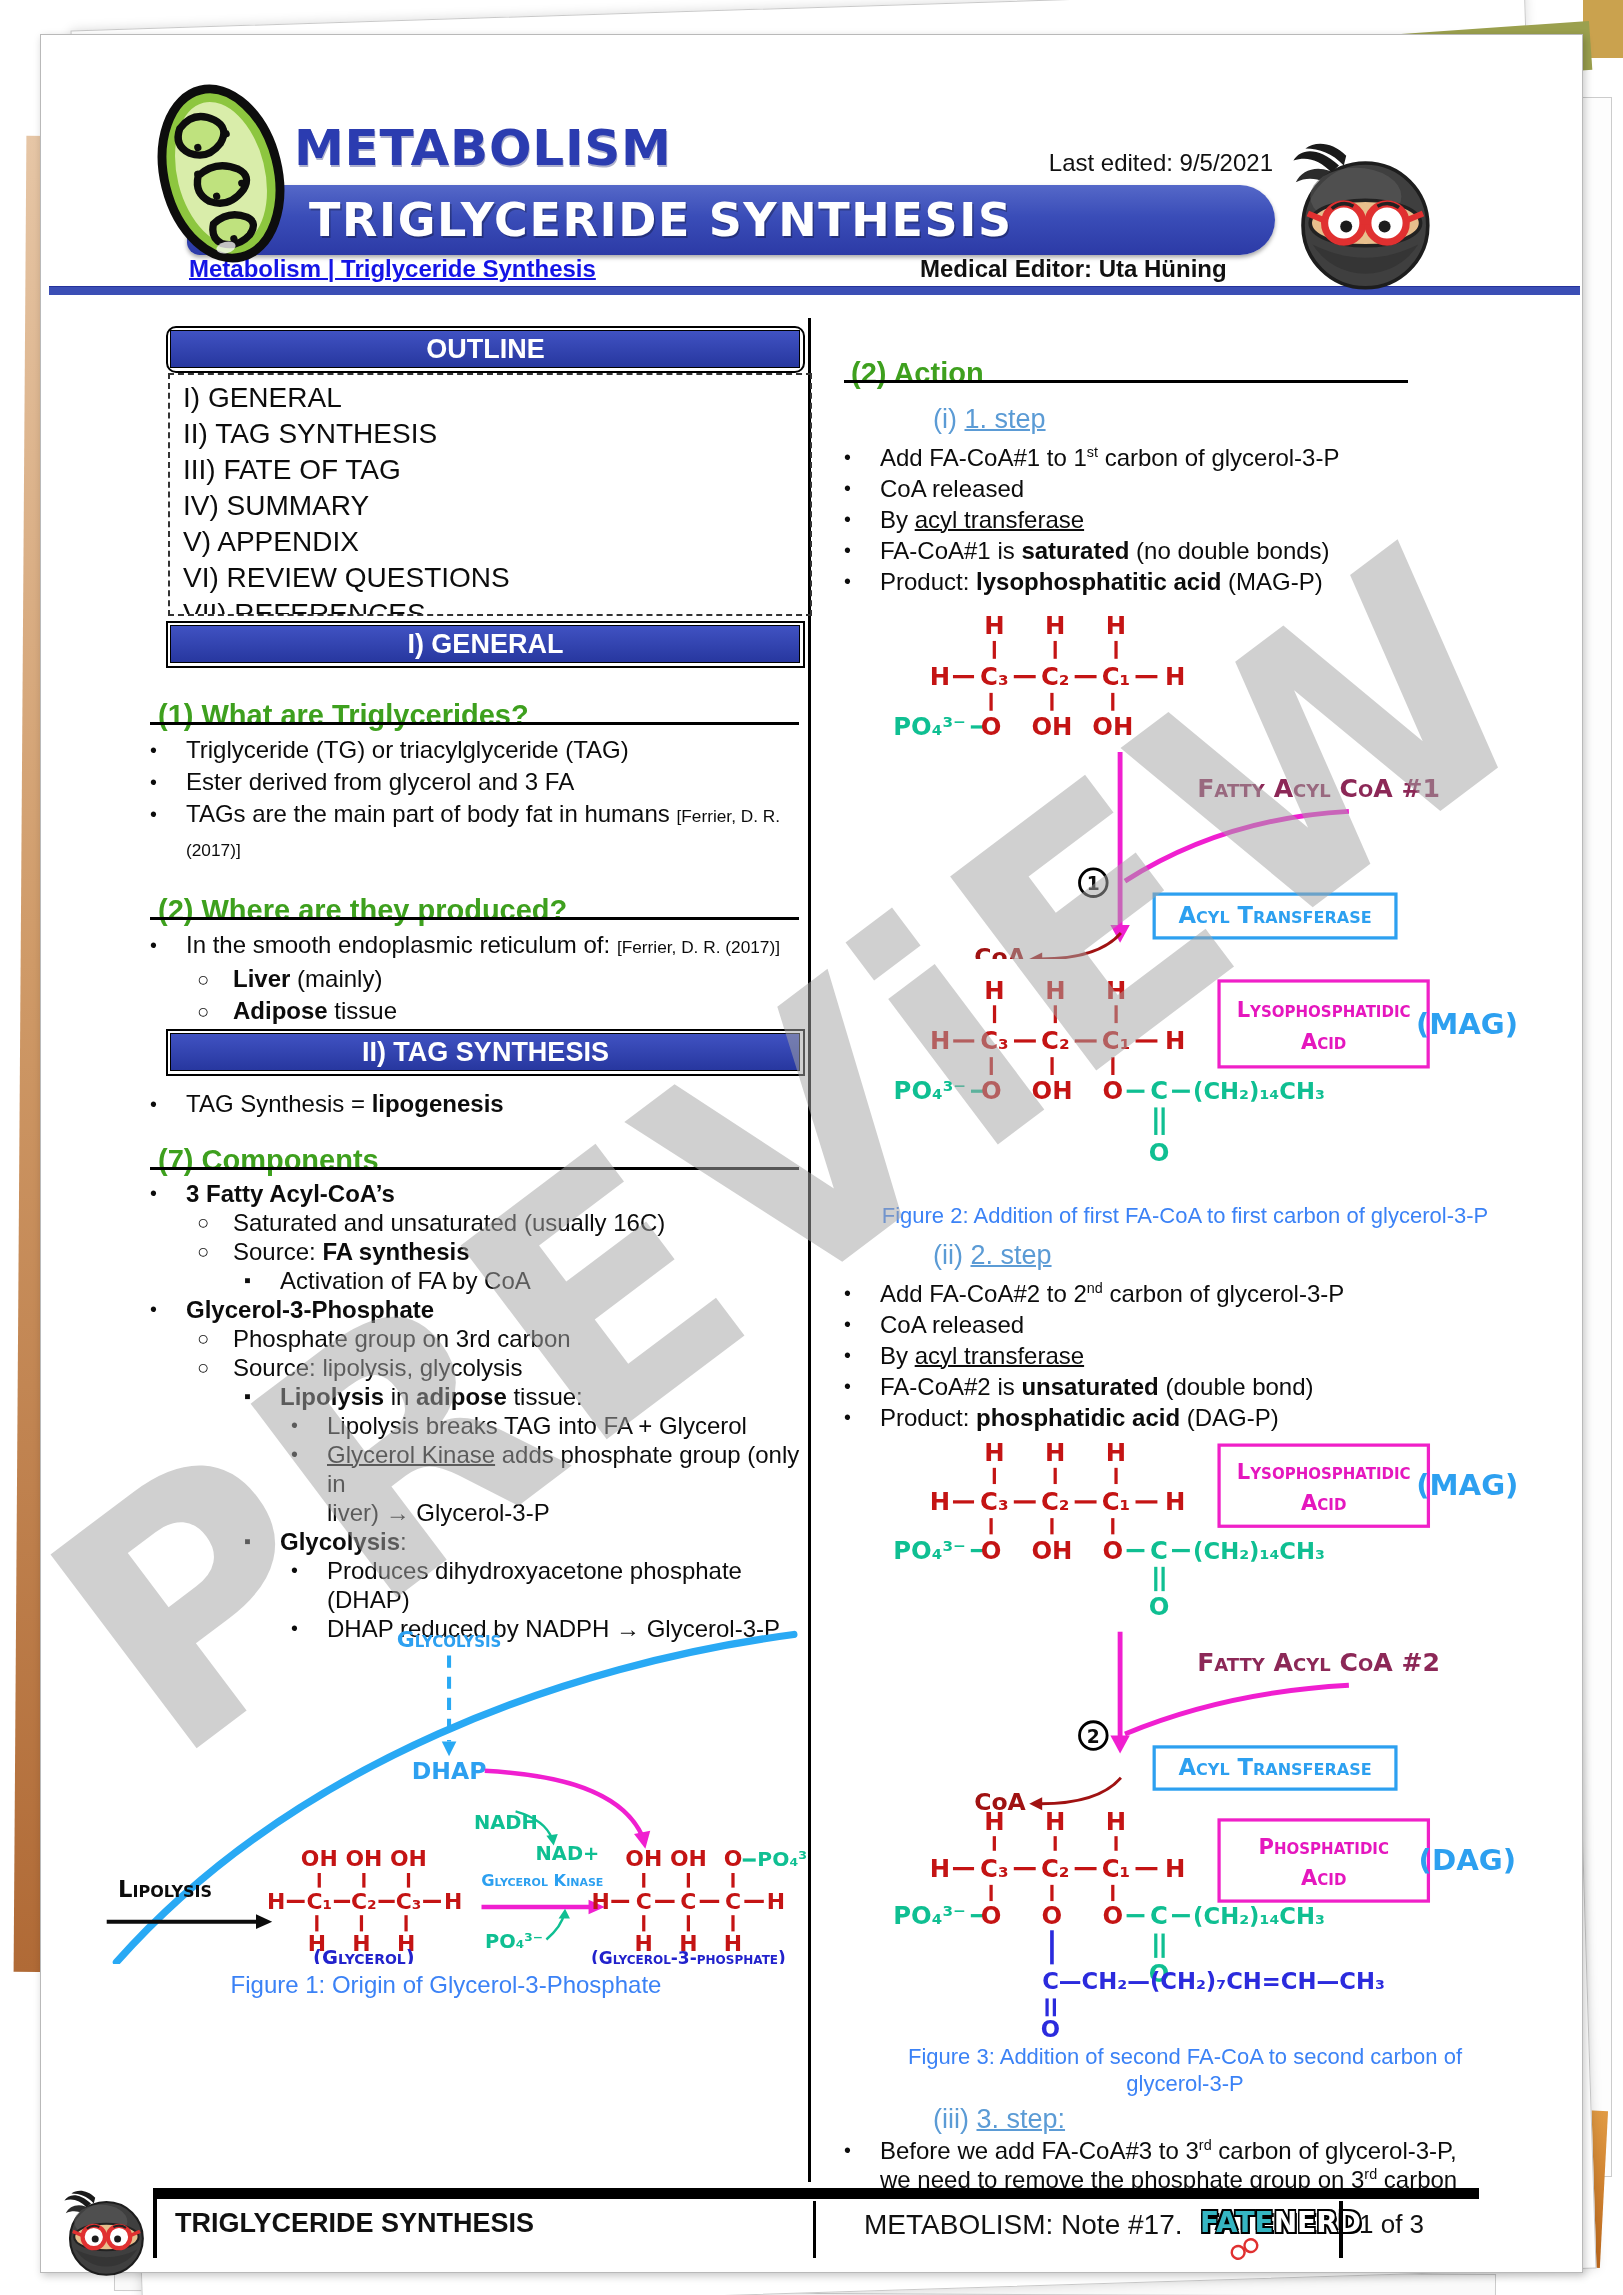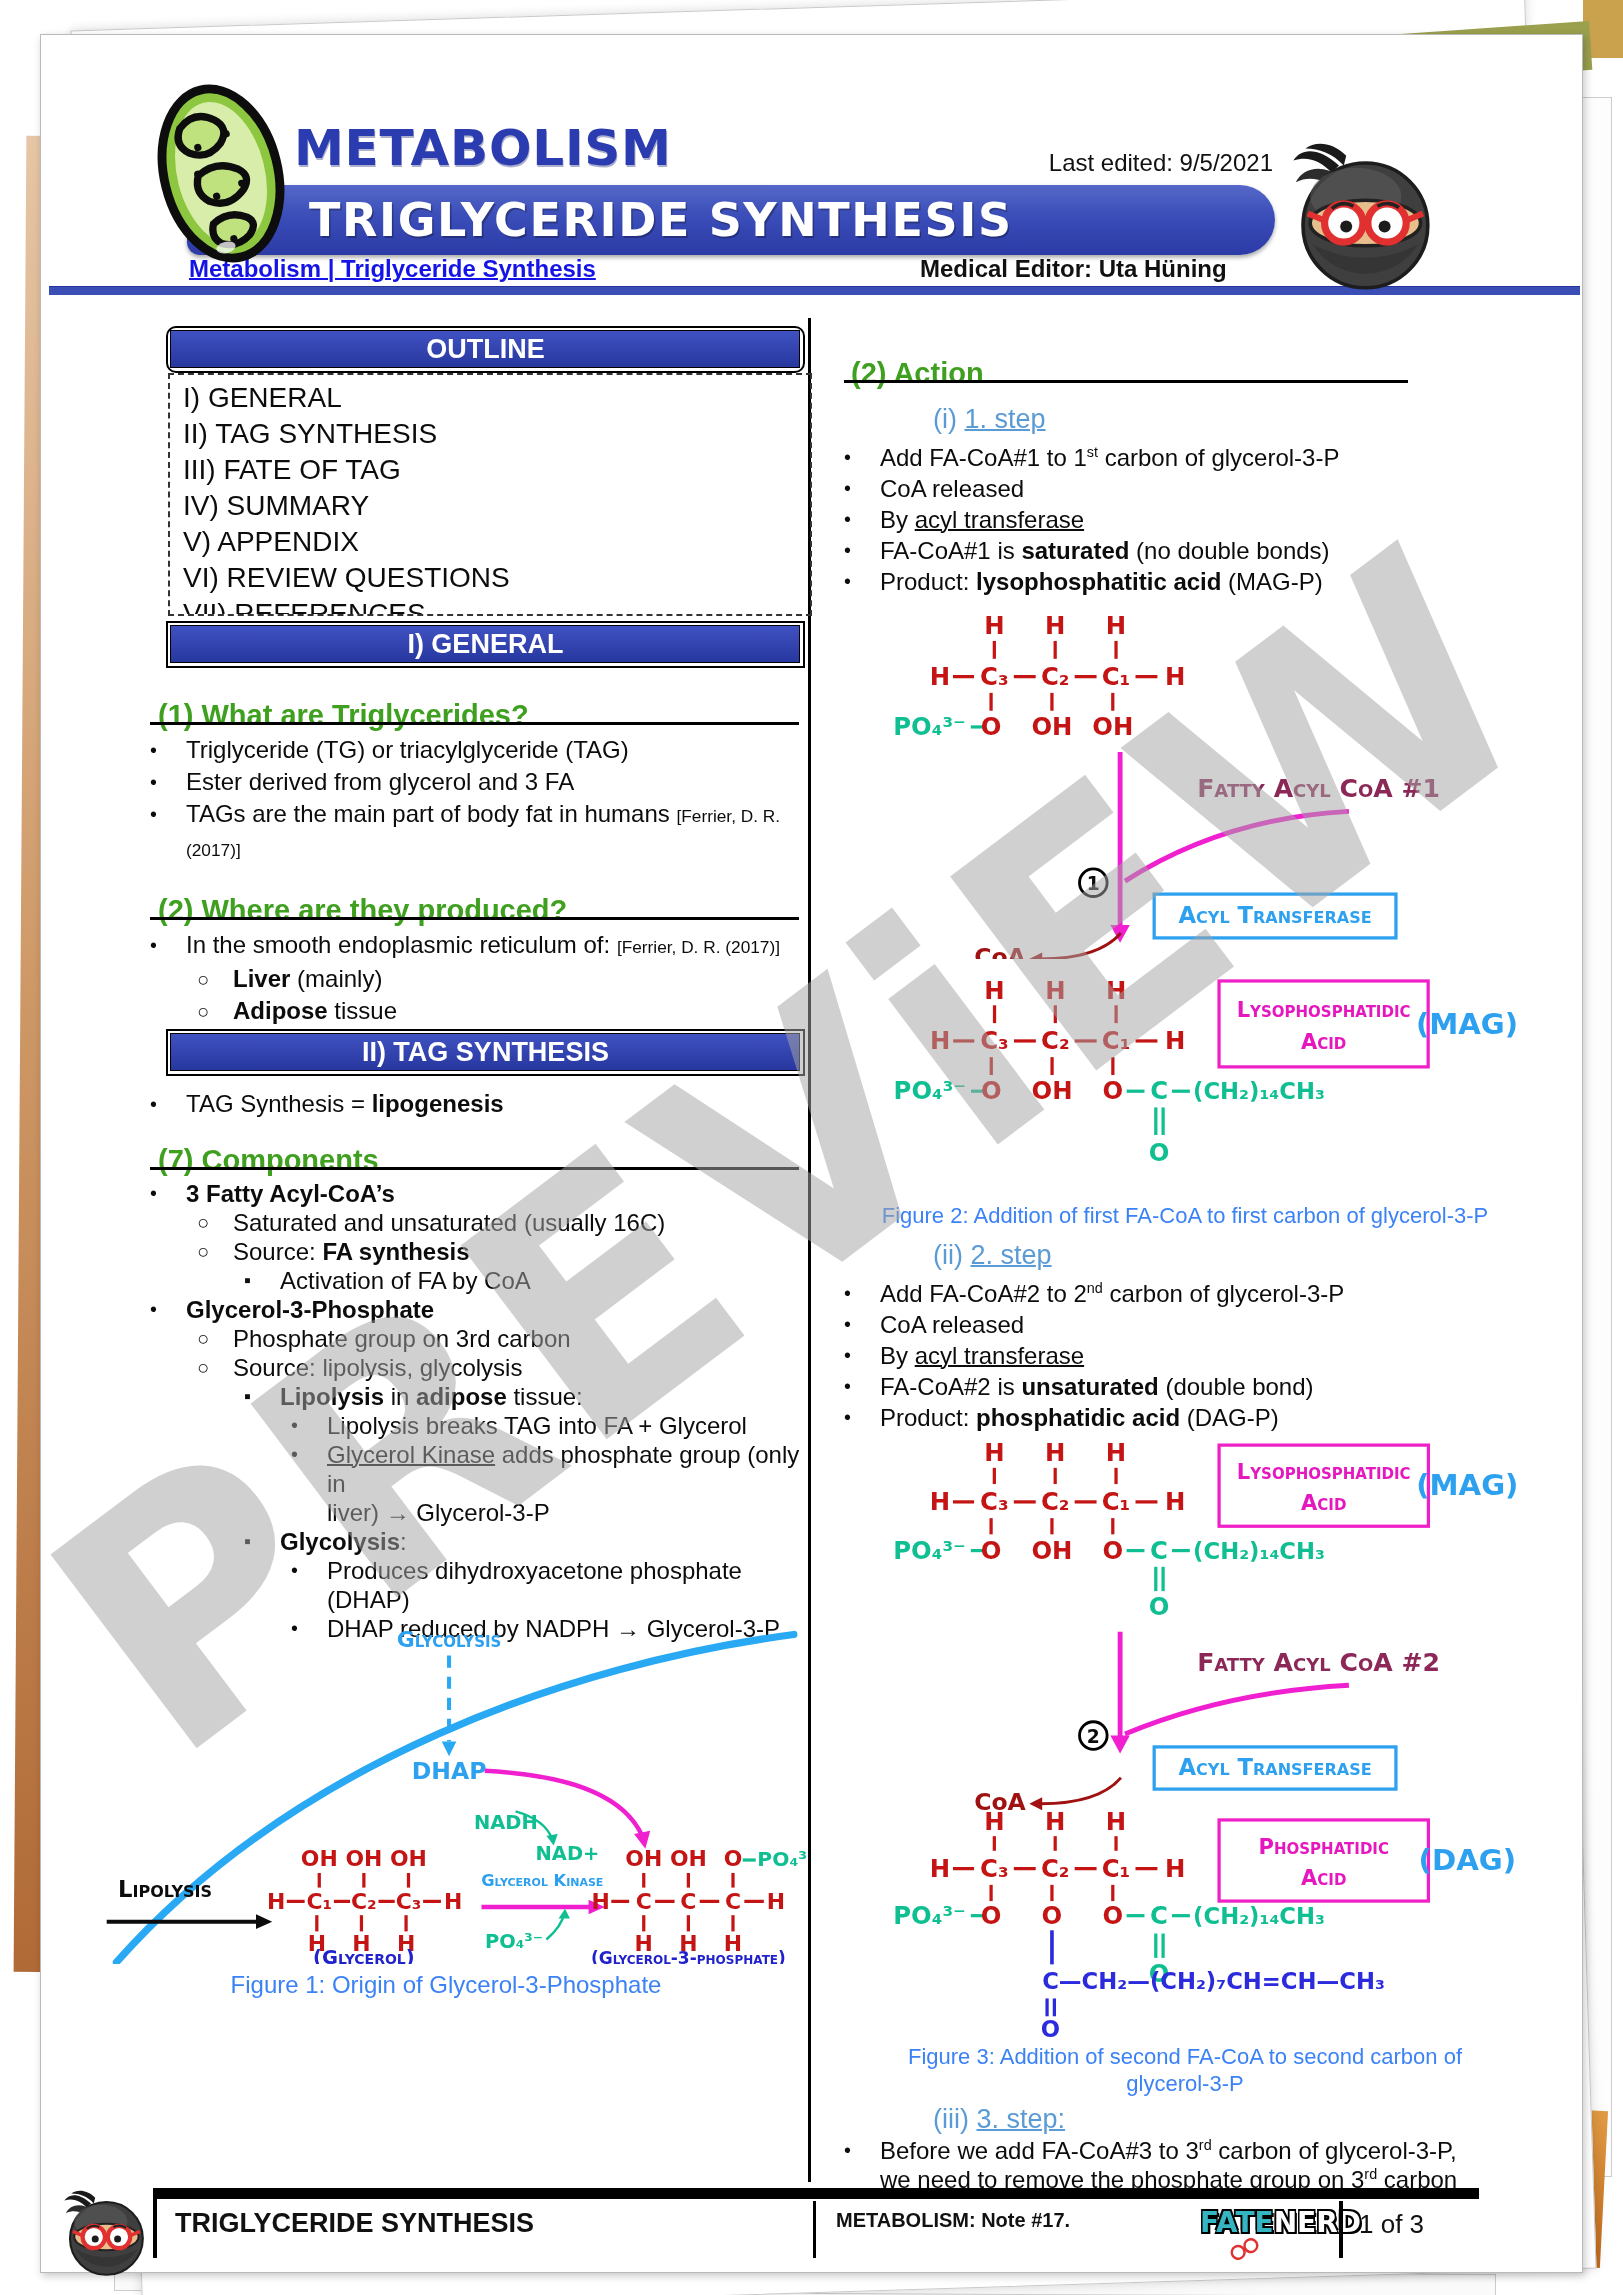--- a/index.html
+++ b/index.html
@@ -65,21 +65,21 @@
   svg text{font-family:"DejaVu Sans",sans-serif;font-weight:bold;}
   .sc{font-variant:small-caps;}
   text.rd{fill:#c41414;} text.gn{fill:#0fbf92;} text.blu{fill:#2b2bdd;} text.mg{fill:#e517be;}
   text.sky{fill:#2da0f0;} text.mrn{fill:#8c2857;} text.drd{fill:#a01212;} text.bk{fill:#0c0c0c;}
   text.dblu{fill:#2222cc;}
   
   .f-bar{left:153px;top:2188px;width:1326px;height:10.6px;background:#000;z-index:10;}
   .f-stub{left:153px;top:2188px;width:4px;height:70px;background:#000;z-index:10;}
   .f-title{left:175px;top:2208px;font-size:27px;font-weight:bold;z-index:10;}
   .f-div1{left:813px;top:2201px;width:3.2px;height:57px;background:#000;z-index:10;}
-  .f-note{left:836px;top:2209px;font-size:20px;z-index:10;font-weight:bold;}
+  .f-note{left:864px;top:2209px;font-size:28px;z-index:10;}
   .f-logo{left:1200px;top:2206px;z-index:10;font-family:"DejaVu Sans",sans-serif;font-size:28px;font-weight:800;}
   .outl{text-shadow:-1.6px -1.6px 0 #000,1.6px -1.6px 0 #000,-1.6px 1.6px 0 #000,1.6px 1.6px 0 #000,2.4px 2.4px 0 #000;}
   .nin{color:#35b5c2;} .nrd{color:#fff;}
   .f-div2{left:1339px;top:2201px;width:4px;height:57px;background:#000;z-index:10;}
   .f-page{left:1359px;top:2209px;font-size:26px;z-index:10;}
   .f-ninja{left:63px;top:2188px;z-index:11;}
   .f-glasses{left:1226px;top:2237px;z-index:11;}
 </style>
 </head>
 <body>

